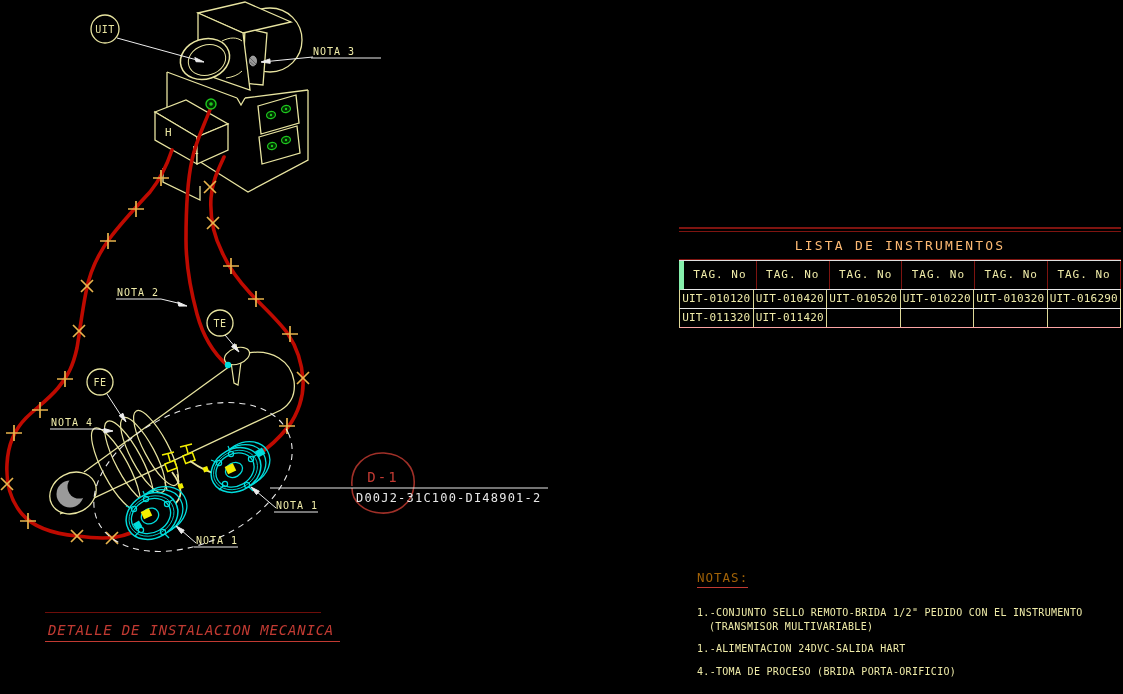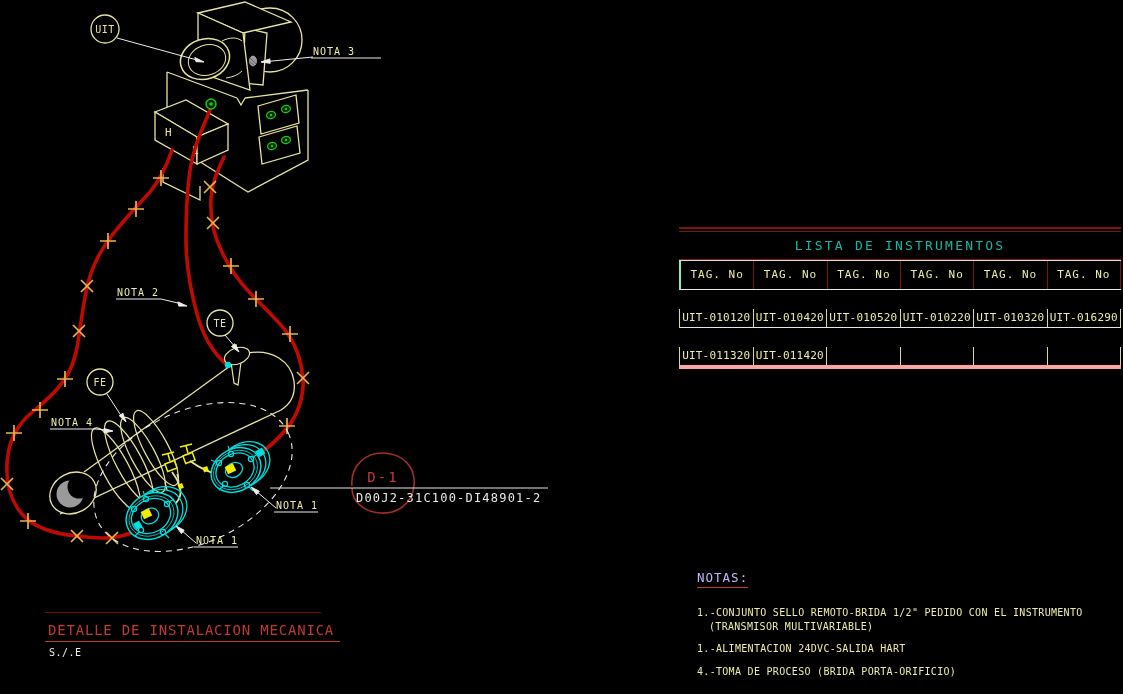--- a/index.html
+++ b/index.html
@@ -5,44 +5,44 @@
   html,body{margin:0;padding:0;background:#000;}
   #app{position:relative;width:1123px;height:694px;background:#000;overflow:hidden;
        font-family:"DejaVu Sans Mono",monospace;}
   svg text{font-family:"DejaVu Sans Mono",monospace;}
 
   
   .itable{position:absolute;left:679px;top:227px;width:442px;}
   .tl-red2{height:2px;background:#7E1410;}
   .tl-gap{height:2px;}
   .tl-red1{height:1px;background:#7E1410;}
-  .t-title{height:27px;line-height:27px;text-align:center;color:#14b8a6;
+  .t-title{height:27px;line-height:27px;text-align:center;color:#fdba74;
            font-size:13px;letter-spacing:2.2px;border-bottom:1px solid #7E1410;}
   .hairline-w{height:1px;background:#DFDFDF;}
-  .h-row{display:flex;height:28px;border-bottom:1px solid #E6E6E6;border-left:2px solid #86efac;}
+  .h-row{display:flex;height:28px;border-bottom:1px solid #E6E6E6;border-left:5px solid #86efac;}
   .h-cell{flex:1;border-right:1px solid #7E1410;color:#EFEBA8;font-size:11px;
           text-align:center;line-height:28px;letter-spacing:1px;}
-  .b-row{display:flex;height:18px;border-bottom:1px solid #E6E6E6;border-left:1px solid #DED998;margin-top:19px;}
-  .b-row:last-child{border-bottom:4px solid #fca5a5;}
+  .b-row{display:flex;height:18px;border-bottom:1px solid #E6E6E6;border-left:1px solid #DED998;}
+  .b-row:last-child{border-bottom:1px solid #fca5a5;}
   .b-cell{flex:1;border-right:1px solid #DED998;color:#EFEBA8;font-size:11px;
           text-align:center;line-height:18px;letter-spacing:0.2px;white-space:nowrap;overflow:hidden;}
 
   
   .notes{position:absolute;left:697px;top:567px;width:420px;}
-  .notes-heading{color:#c4b5fd;font-size:12.5px;letter-spacing:1px;
+  .notes-heading{color:#a16207;font-size:12.5px;letter-spacing:1px;
                  display:inline-block;border-bottom:1.5px solid #C13A32;padding-bottom:2px;}
   .notes-list{margin-top:18px;}
   .note-item{margin-bottom:9px;}
   .note-line{color:#EFEBA8;font-size:10px;line-height:13.5px;letter-spacing:0.3px;white-space:nowrap;}
   .note-line.cont{padding-left:12px;}
 
   
   .titleblock{position:absolute;left:45px;top:612px;}
   .tb-hairline{width:276px;height:1px;background:#6E0E0A;}
-  .tb-line{margin-top:7px;}
+  .tb-line{margin-top:7px;font-style:italic;}
   .tb-line span{display:inline-block;color:#C13A32;font-size:14px;letter-spacing:0.8px;
                 border-bottom:1.2px solid #C13A32;padding:0 6px 3px 3px;white-space:nowrap;}
   .tb-scale{margin-top:5px;color:#EDEDED;font-size:10px;padding-left:4px;letter-spacing:0.5px;}
 </style>
 </head>
 <body>
 
 <div id="app">
 
   <svg width="1123" height="694" viewBox="0 0 1123 694" style="position:absolute;left:0;top:0">
@@ -335,16 +335,15 @@
         </div>
         <div class="note-item">
           <div class="note-line">4.-TOMA DE PROCESO (BRIDA PORTA-ORIFICIO)</div>
         </div>
       </div>
   </div>
 
   <div class="titleblock">
     <div class="tb-hairline"></div>
     <div class="tb-line"><span>DETALLE DE INSTALACION MECANICA</span></div>
-    <div class="tb-scale">S./.E</div>
   </div>
 
 </div>
 
 </body></html>

